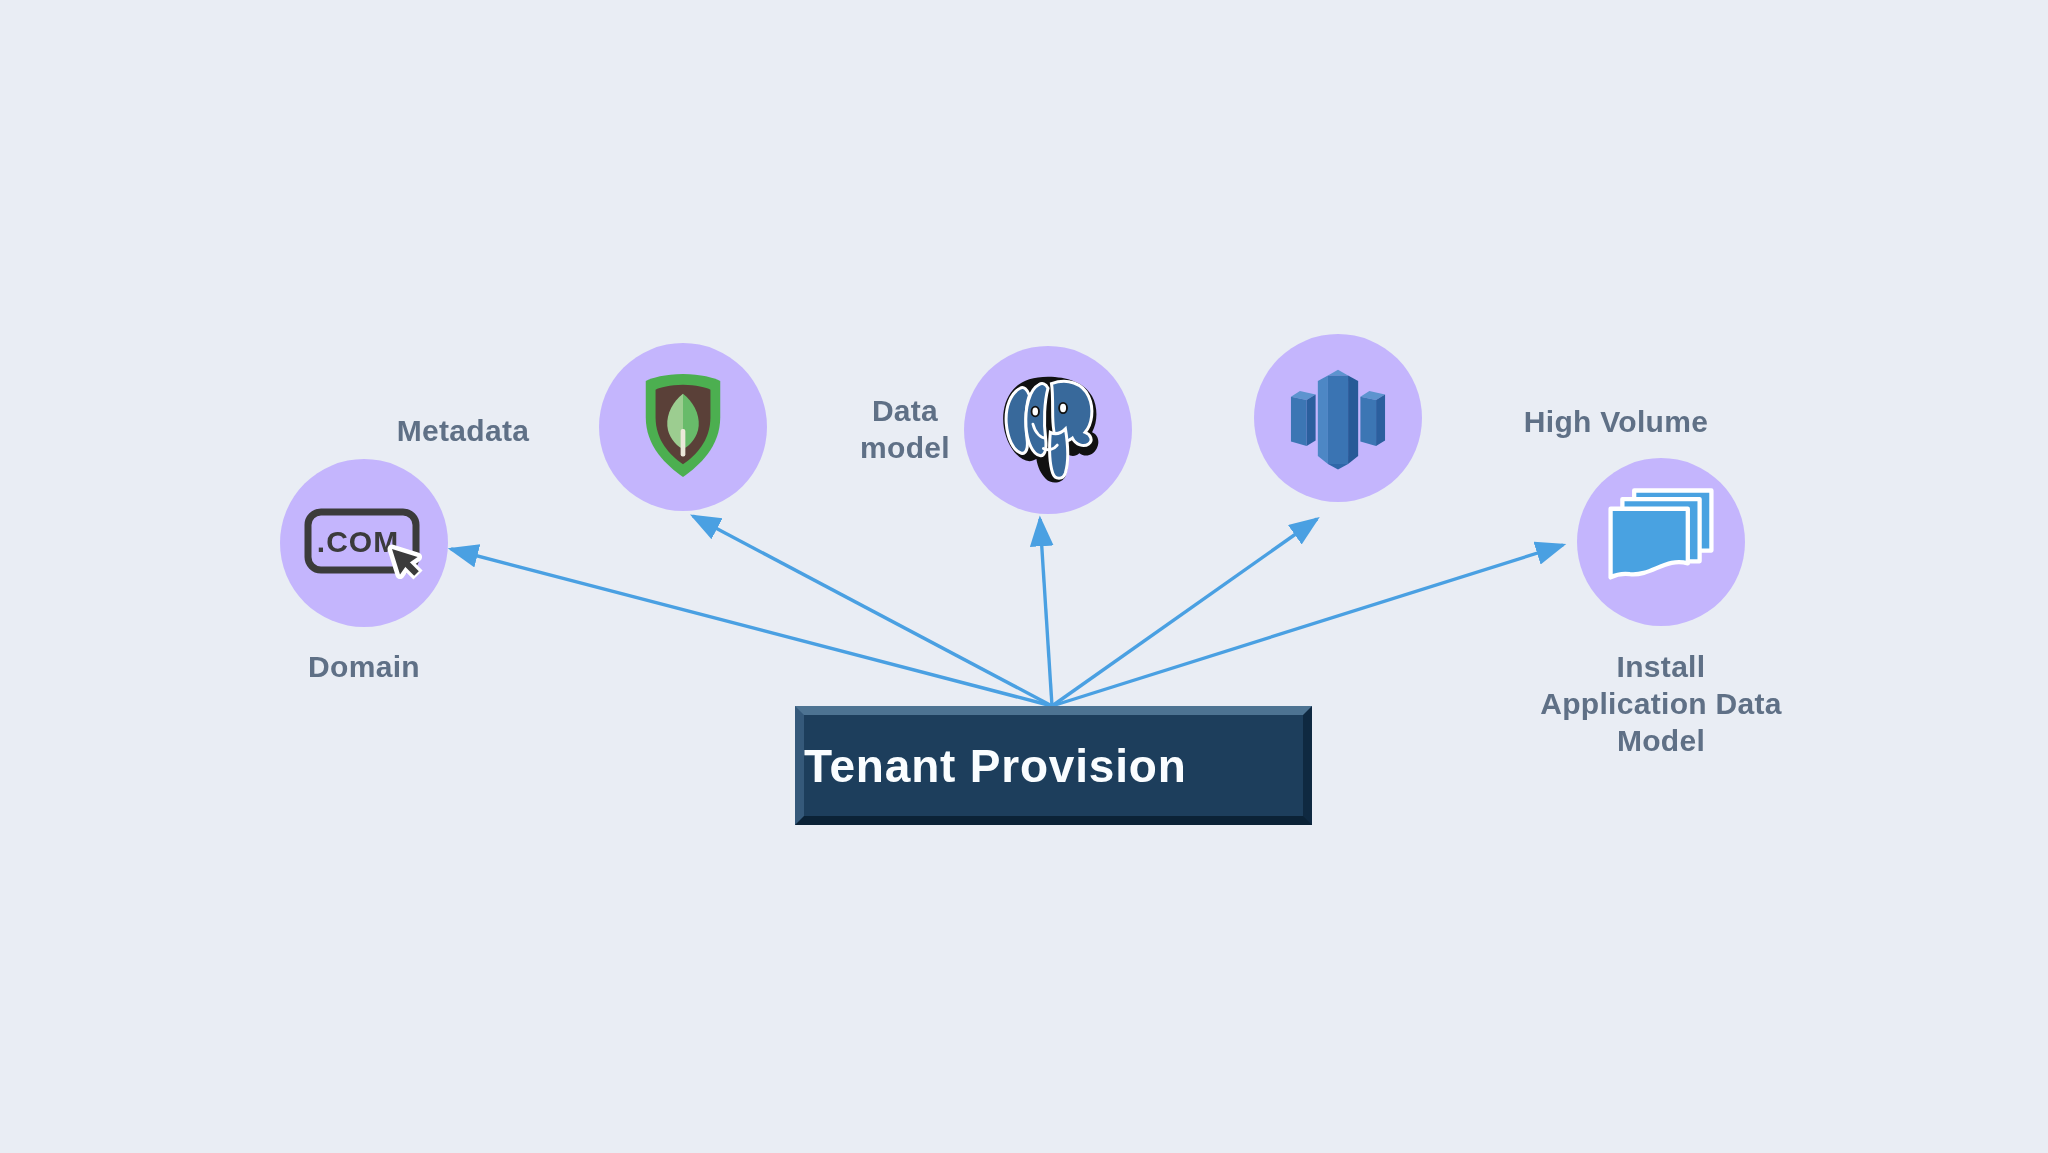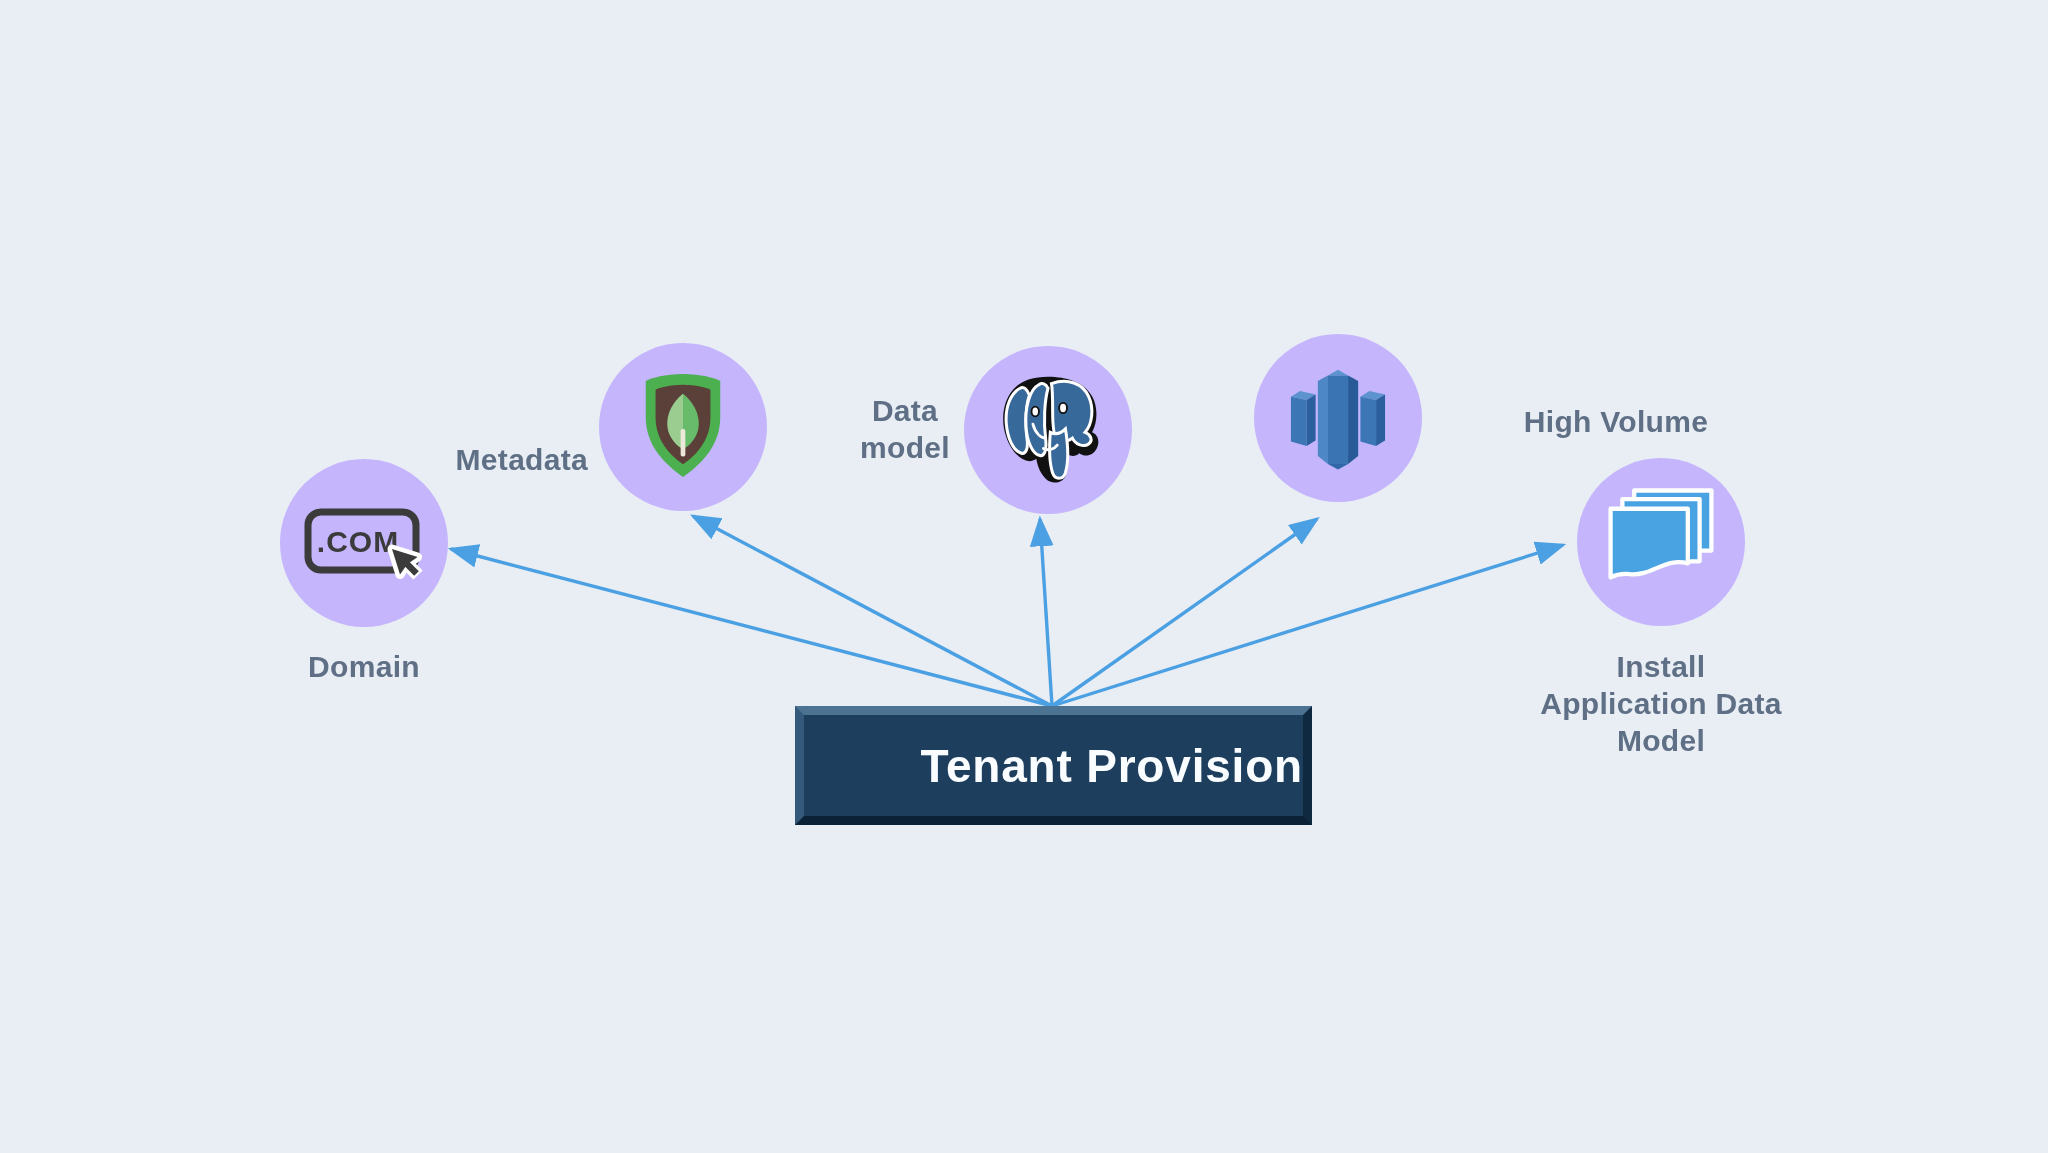--- a/index.html
+++ b/index.html
@@ -18,30 +18,30 @@
   .circle-metadata {left:599px; top:343px;}
   .circle-core     {left:964px; top:346px;}
   .circle-volume   {left:1254px;top:334px;}
   .circle-install  {left:1577px;top:458px;}
   
   .node-label{
     position:absolute;color:#5f7086;font-weight:bold;font-size:30px;
     line-height:37px;white-space:pre-line;letter-spacing:0.3px;
   }
   .label-domain  {left:214px; top:648px; width:300px;text-align:center;}
-  .label-metadata{left:338px; top:412px; width:250px;text-align:right;margin-top:29px;}
+  .label-metadata{left:338px; top:412px; width:250px;text-align:center;}
   .label-core    {left:805px; top:392px; width:200px;text-align:center;}
   .label-volume  {left:1456px;top:403px; width:320px;text-align:center;}
   .label-install {left:1461px;top:648px; width:400px;text-align:center;}
   
   .tenant-box{
     position:absolute;left:795px;top:706px;width:517px;height:119px;
     box-sizing:border-box;background:#1d3e5c;
     border:9px solid;border-color:#4d7392 #0f2941 #0b2236 #35597a;
-    display:flex;align-items:center;justify-content:flex-end;
+    display:flex;align-items:center;justify-content:flex-start;
   }
   .tenant-box-label{
     color:#fafdff;font-size:46px;font-weight:bold;letter-spacing:0.8px;
   }
 </style>
 </head>
 <body>
 
 <div class="stage">
 

